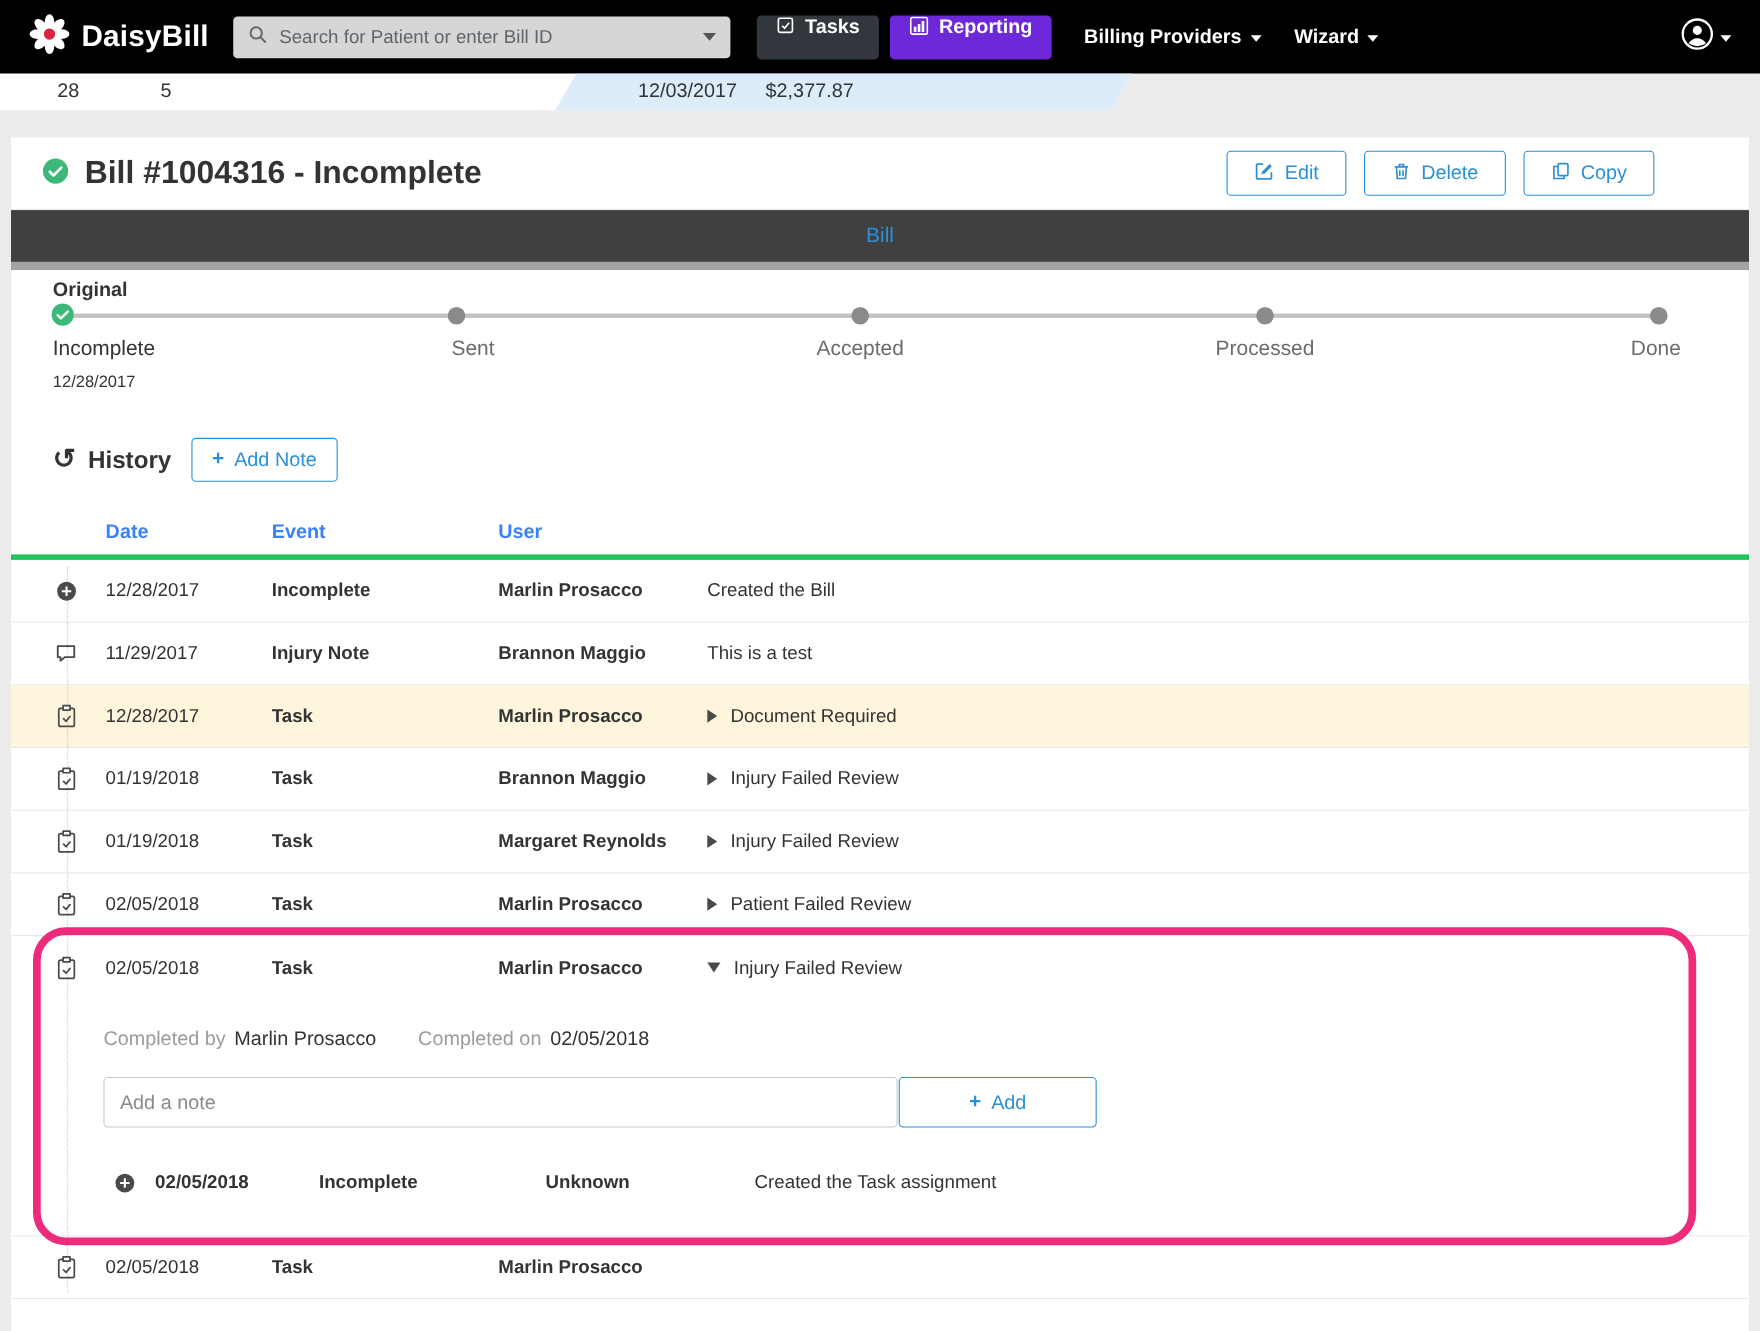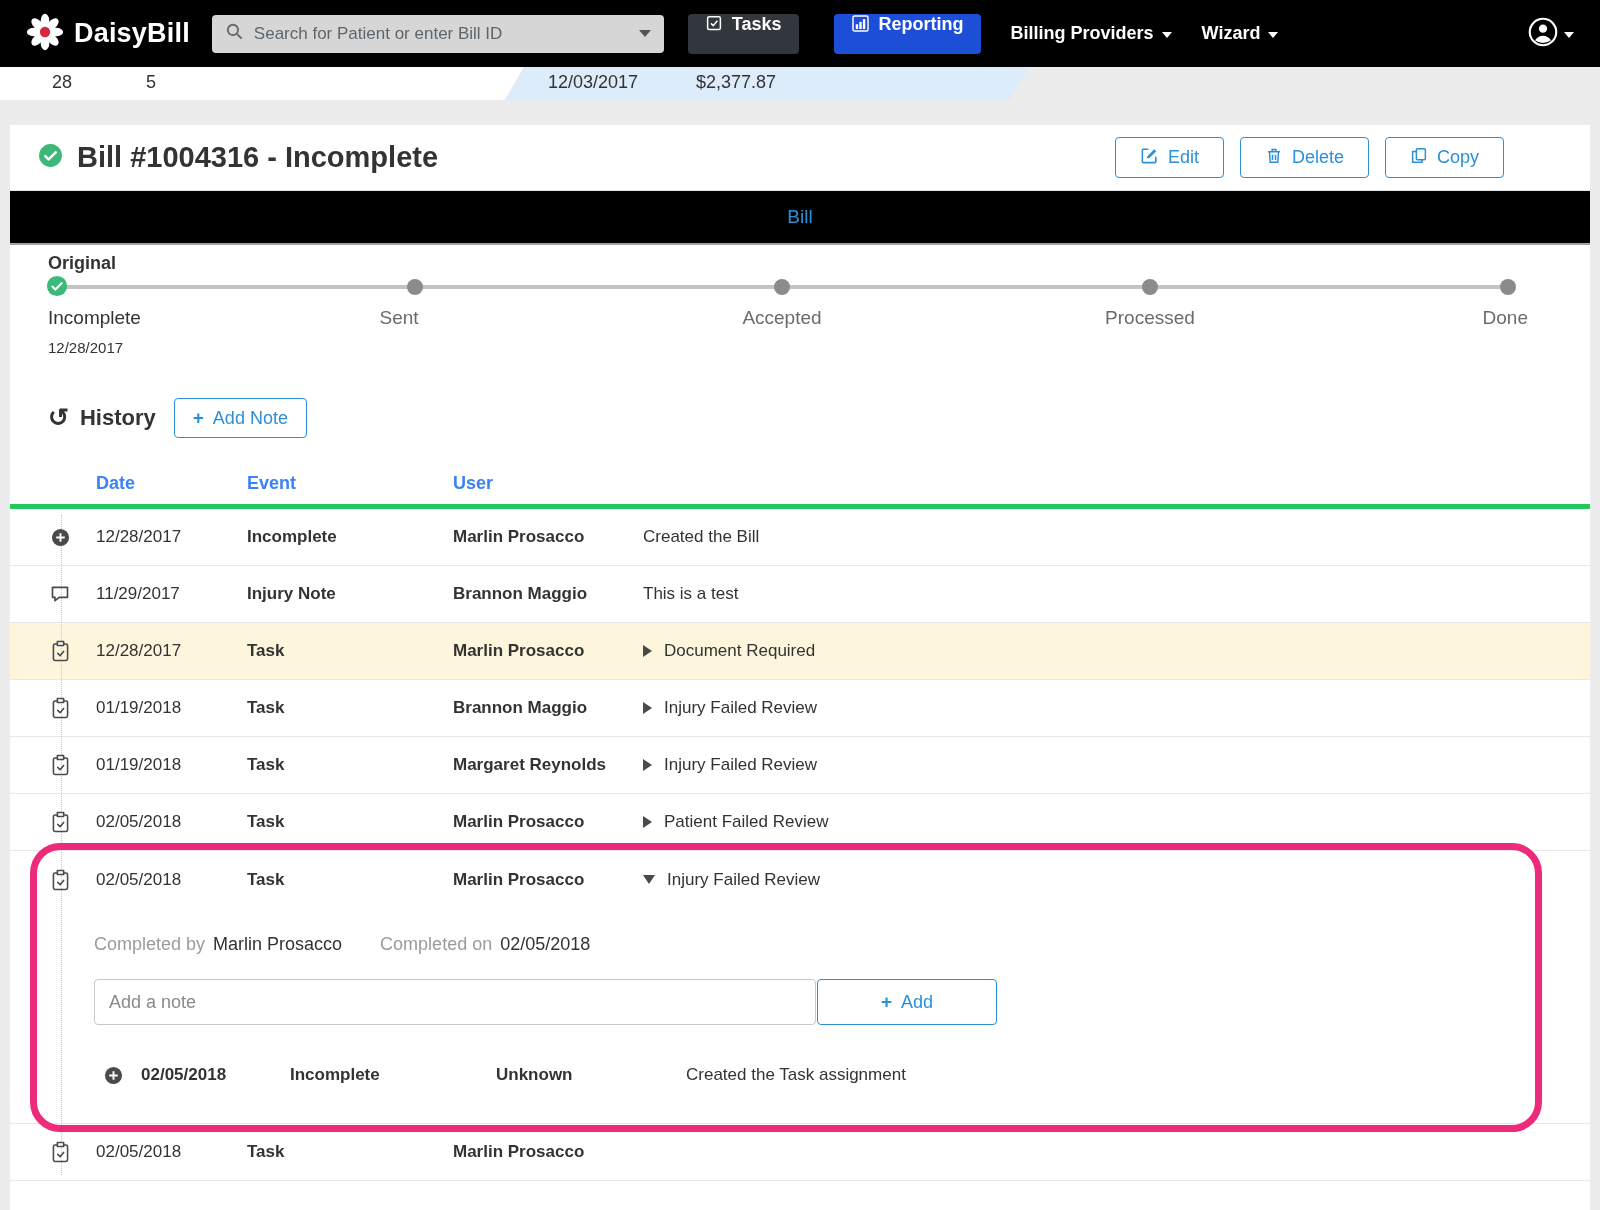--- a/index.html
+++ b/index.html
@@ -9,42 +9,42 @@
   
   .navbar{height:67px;background:#000;display:flex;align-items:center;padding:0 26px}
   .brand{display:flex;align-items:center;gap:10px;cursor:pointer}
   .brand-text{color:#fff;font-size:27px;font-weight:700;letter-spacing:.2px}
   .nav-search{width:452px;height:38px;background:#d6d6d6;border-radius:4px;display:flex;align-items:center;gap:10px;padding:0 13px;margin-left:22px}
   .nav-search input{flex:1;border:0;background:transparent;font-size:17px;color:#333;outline:none;font-family:inherit}
   .nav-search input::placeholder{color:#5d666d}
   .search-caret{width:0;height:0;border-left:6px solid transparent;border-right:6px solid transparent;border-top:7px solid #555}
   .nav-btn{height:40px;display:inline-flex;gap:9px;padding:0 17px;border-radius:4px;color:#fff;font-size:18px;font-weight:600;border:0;cursor:pointer}
   .nav-btn.tasks{background:#32373d;margin-left:24px}
-  .nav-btn.reporting{background:#1d4ed8;margin-left:35px}
+  .nav-btn.reporting{background:#6d28d9;margin-left:10px}
   .nav-link{color:#fff;font-size:18px;font-weight:600;margin-left:30px;display:inline-flex;align-items:center;gap:8px;cursor:pointer}
   .caret-white{width:0;height:0;border-left:5px solid transparent;border-right:5px solid transparent;border-top:6px solid #fff;margin-top:3px}
   .nav-account{margin-left:auto;display:flex;align-items:center;gap:6px;cursor:pointer}
 
   
   .context-strip{height:33px;background:#ececec;position:relative;overflow:hidden}
   .ctx-white{position:absolute;left:0;top:0;bottom:0;width:532px;background:#fff}
   .ctx-blue{position:absolute;left:514px;top:-6px;width:505px;height:46px;background:#dcecfa;transform:skewX(-30deg)}
   .context-strip .ctx-txt{position:absolute;top:5px;font-size:18px;color:#333}
-  .ctx-1{left:52px}.ctx-2{left:146px}.ctx-3{left:548px}.ctx-4{left:696px}
+  .ctx-1{left:52px}.ctx-2{left:146px}.ctx-3{left:580px}.ctx-4{left:696px}
 
   
   .card{margin:25px 10px 0;background:#fff;height:1085px;position:relative}
   .card-header{height:65px;display:flex;align-items:center;padding:0 28px}
   .card-title{font-size:29px;font-weight:700;color:#333;margin-left:14px}
   .header-actions{margin-left:auto;margin-right:58px;display:flex;gap:16px}
   .btn-outline{display:inline-flex;align-items:center;justify-content:center;gap:9px;height:41px;padding:0 24px;background:#fff;border:1px solid var(--accent,#2b90d8);border-radius:4px;color:var(--accent,#2b90d8);font-size:18px;cursor:pointer;font-family:inherit}
 
   .tabbar{display:flex;height:55px;border-top:1px solid #e6e6e6}
   .tab{flex:1;display:flex;align-items:center;justify-content:center;font-size:19px;gap:9px;cursor:pointer}
-  .tab-bill{color:var(--accent,#2b90d8);background:#000000;border-bottom:2px solid #a3a3a3}
+  .tab-bill{color:var(--accent,#2b90d8);background:#404040;border-bottom:7px solid #a3a3a3}
   .tab-history{background:#eaeaea;color:#333;font-weight:700;border-bottom:3px solid var(--accent,#2b90d8)}
 
   
   .timeline{position:relative;height:120px}
   .t-original{position:absolute;left:38px;top:8px;font-size:18px;font-weight:700;color:#333}
   .t-line{position:absolute;left:47px;width:1451px;top:40px;height:4px;background:#c3c3c3}
   .t-node{position:absolute;top:34px;width:16px;height:16px;border-radius:50%;background:#8b8b8b}
   .t-check{position:absolute;left:36px;top:30px}
   .t-label{position:absolute;top:62px;font-size:19px;color:#6b6b6b;transform:translateX(-50%);white-space:nowrap}
   .t-label.first{left:38px;transform:none;color:#333}
@@ -221,21 +221,21 @@
       <svg width="22" height="22" viewBox="0 0 24 24">
           <circle cx="12" cy="12" r="11" fill="#3cb878"></circle>
           <path d="M7 12.6l3.2 3.2L17 9" stroke="#fff" stroke-width="2.4" fill="none" stroke-linecap="round" stroke-linejoin="round"></path>
         </svg>
     </span>
     <span class="t-node" style="left:397px"></span>
     <span class="t-node" style="left:764px"></span>
     <span class="t-node" style="left:1132px"></span>
     <span class="t-node" style="left:1490px"></span>
     <span class="t-label first">Incomplete</span>
-    <span class="t-label" style="left:389px">Sent</span>
+    <span class="t-label" style="left:420px">Sent</span>
     <span class="t-label" style="left:772px">Accepted</span>
     <span class="t-label" style="left:1140px">Processed</span>
     <span class="t-label last">Done</span>
     <span class="t-date">12/28/2017</span>
   </div>
 
   <div class="history-head">
     <span class="history-title">
       <span class="history-glyph">↺</span>
       <span>History</span>

